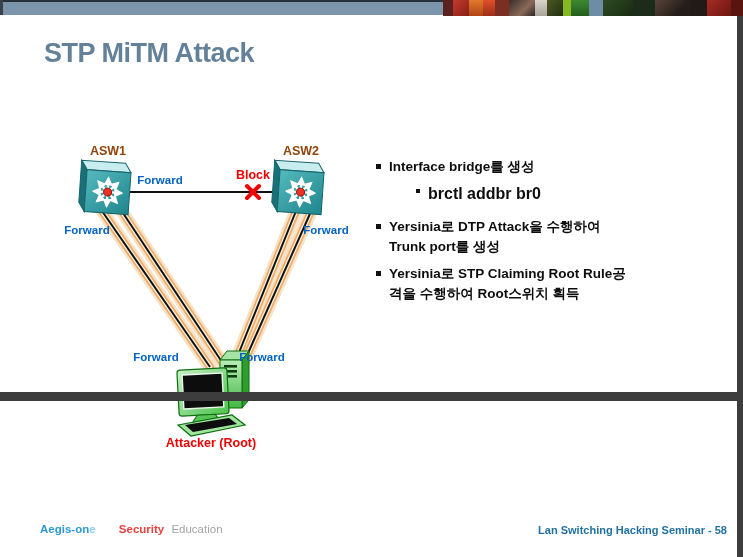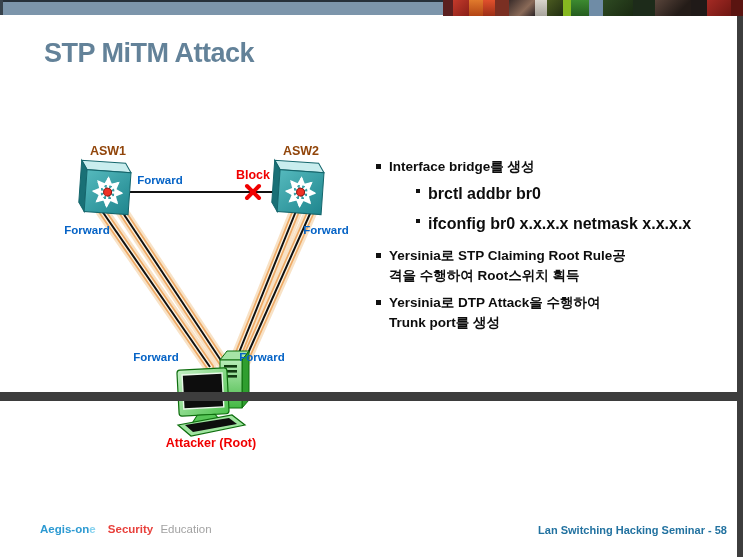--- a/index.html
+++ b/index.html
@@ -36,21 +36,21 @@
   .li1 .sq { flex:0 0 auto; width:5px; height:5px; background:#111; margin-top:7px; }
   .li2 { display:flex; gap:8px; font-size:16px; font-weight:bold; line-height:1.2;
          margin:0 0 10.5px 40px; }
   .li2 .sq { flex:0 0 auto; width:4px; height:4px; background:#111; margin-top:5px; }
   .gap-after-subs { height:3px; }
 
   
   .footer-left { position:absolute; left:40px; top:523px; font-size:11.5px; font-weight:bold; }
   .footer-left .p1 { color:#2d9ad2; }
   .footer-left .p2 { color:#86d2ef; }
-  .footer-left .p3 { color:#e8413c; margin-left:9px; }
+  .footer-left .p3 { color:#e8413c; margin-left:20px; }
   .footer-left .p4 { color:#a3a3a3; font-weight:normal; margin-left:4px;margin-top:8px; }
   .footer-right { position:absolute; right:16px; top:524px; font-size:11px; font-weight:bold;
                   color:#2272a0; }
 </style>
 </head>
 <body>
 
 <div class="frame">
 
   <div class="top-dark-line"></div>
@@ -197,34 +197,30 @@
 
   <div class="bullets">
     <div class="li1">
       <span class="sq"></span>
       <span>Interface bridge를 생성</span>
     </div>
     <div class="li2">
       <span class="sq"></span>
       <span>brctl addbr br0</span>
     </div>
-    <div class="li2">
-      <span class="sq"></span>
-      <span>ifconfig br0 x.x.x.x netmask x.x.x.x</span>
-    </div>
     <div class="gap-after-subs"></div>
     <div class="li1">
       <span class="sq"></span>
+      <span>Yersinia로 DTP Attack을 수행하여
+Trunk port를 생성</span>
+    </div>
+    <div class="li1">
+      <span class="sq"></span>
       <span>Yersinia로 STP Claiming Root Rule공
 격을 수행하여 Root스위치 획득</span>
-    </div>
-    <div class="li1">
-      <span class="sq"></span>
-      <span>Yersinia로 DTP Attack을 수행하여
-Trunk port를 생성</span>
     </div>
   </div>
 
   <div class="footer-left">
     <span class="p1">Aegis-on</span><span class="p2">e</span>
     <span class="p3">Security</span>
     <span class="p4">Education</span>
   </div>
   <div class="footer-right">Lan Switching Hacking Seminar - 58</div>
 

